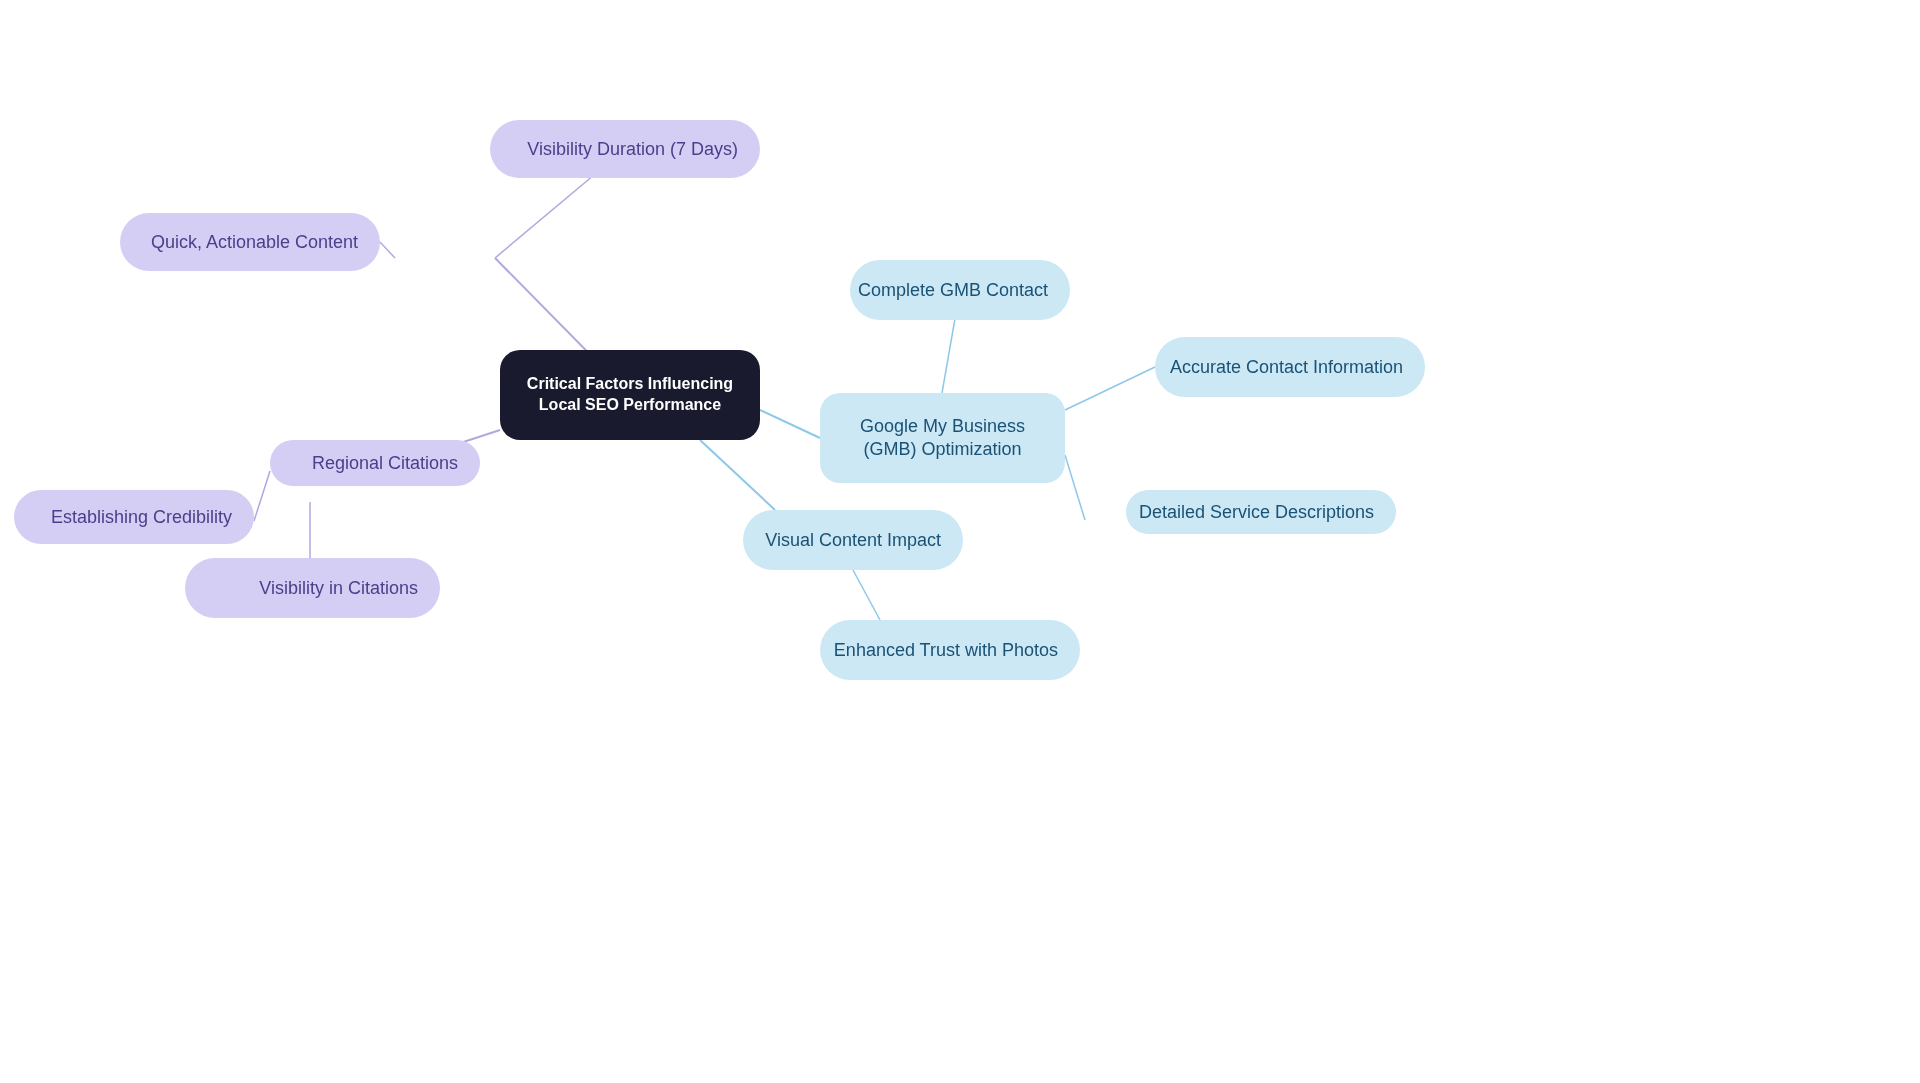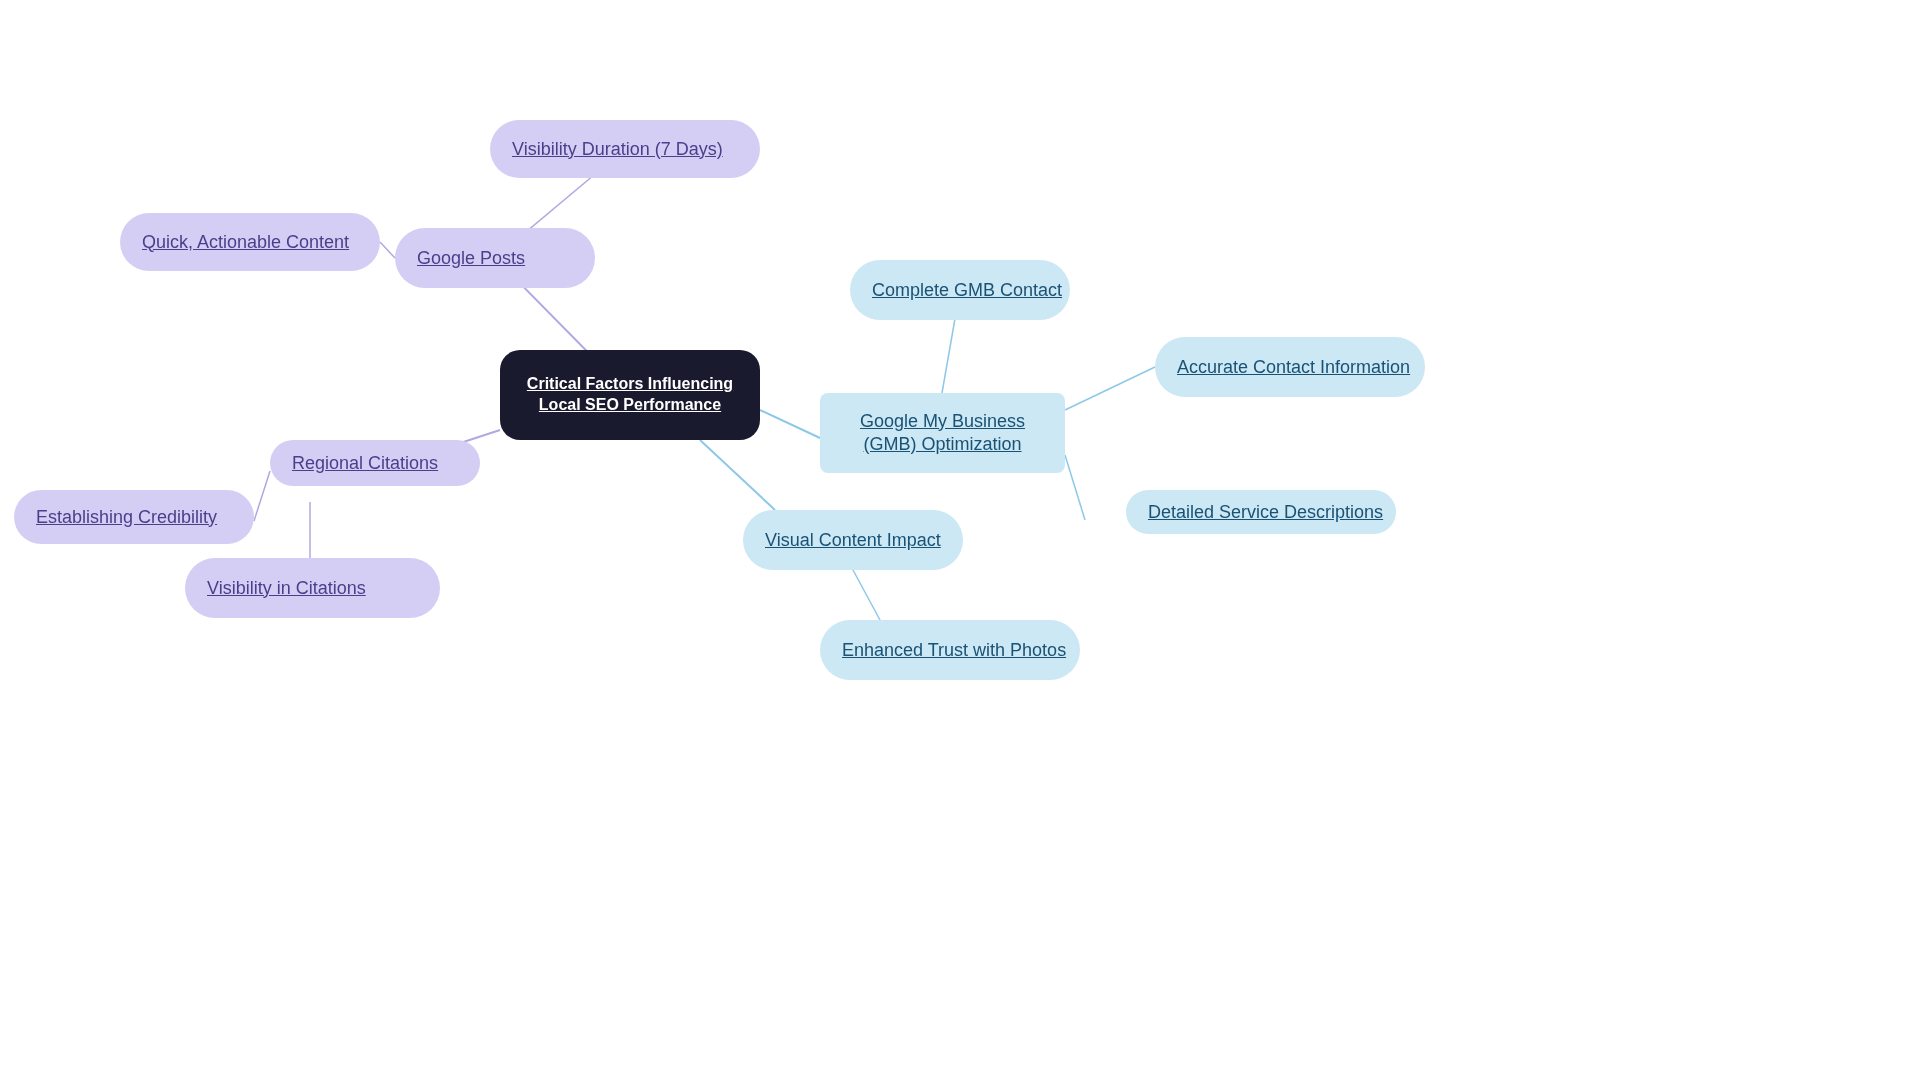--- a/index.html
+++ b/index.html
@@ -25,27 +25,26 @@
       width: 1920px;
       height: 1083px;
       pointer-events: none;
     }
 
     .node {
       position: absolute;
       border-radius: 50px;
       display: flex;
       align-items: center;
-      justify-content: flex-start;
+      justify-content: flex-end;
       text-align: center;
       font-size: 18px;
       font-weight: 500;
       padding: 14px 22px;
       white-space: nowrap;
-      text-decoration: underline;
     }
 
     .node-center {
       background: #1a1a2e;
       color: #ffffff;
       font-size: 16px;
       font-weight: 600;
       width: 260px;
       height: 90px;
       white-space: normal;
@@ -113,24 +112,24 @@
       top: 558px;
       width: 255px;
       height: 60px;
     }
 
     
     .node-gmb {
       left: 820px;
       top: 393px;
       width: 245px;
-      height: 80px;
+      height: 90px;
       white-space: normal;
       line-height: 1.3;
-      border-radius: 8px;
+      border-radius: 20px;
     }
 
     
     .node-complete-gmb {
       left: 850px;
       top: 260px;
       width: 220px;
       height: 60px;
     }
 
@@ -196,23 +195,20 @@
 
     <line x1="700" y1="440" x2="775" y2="510" stroke="#8dc8e8" stroke-width="2"></line>
 
     <line x1="853" y1="570" x2="880" y2="620" stroke="#8dc8e8" stroke-width="1.5"></line>
   </svg>
 
   <div class="node node-center">
     <span>Critical Factors Influencing Local SEO Performance</span>
   </div>
 
-  <div class="node node-purple node-google-posts">
-    <span>Google Posts</span>
-  </div>
 
   <div class="node node-purple node-visibility">
     <span>Visibility Duration (7 Days)</span>
   </div>
 
   <div class="node node-purple node-quick">
     <span>Quick, Actionable Content</span>
   </div>
 
   <div class="node node-purple node-regional">

